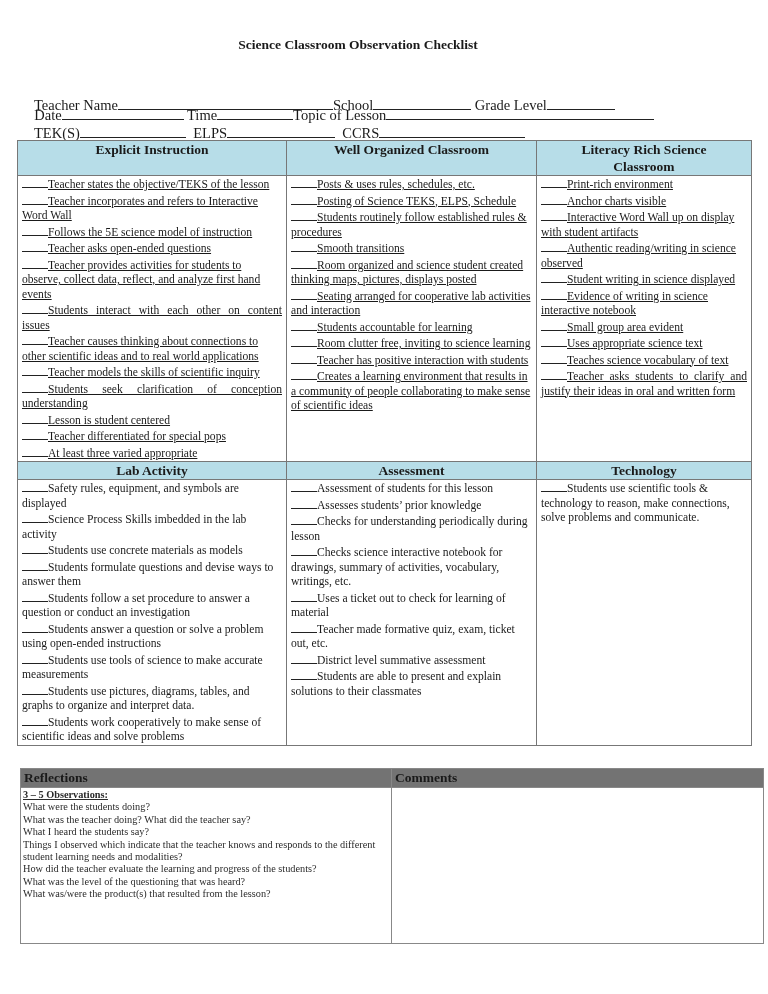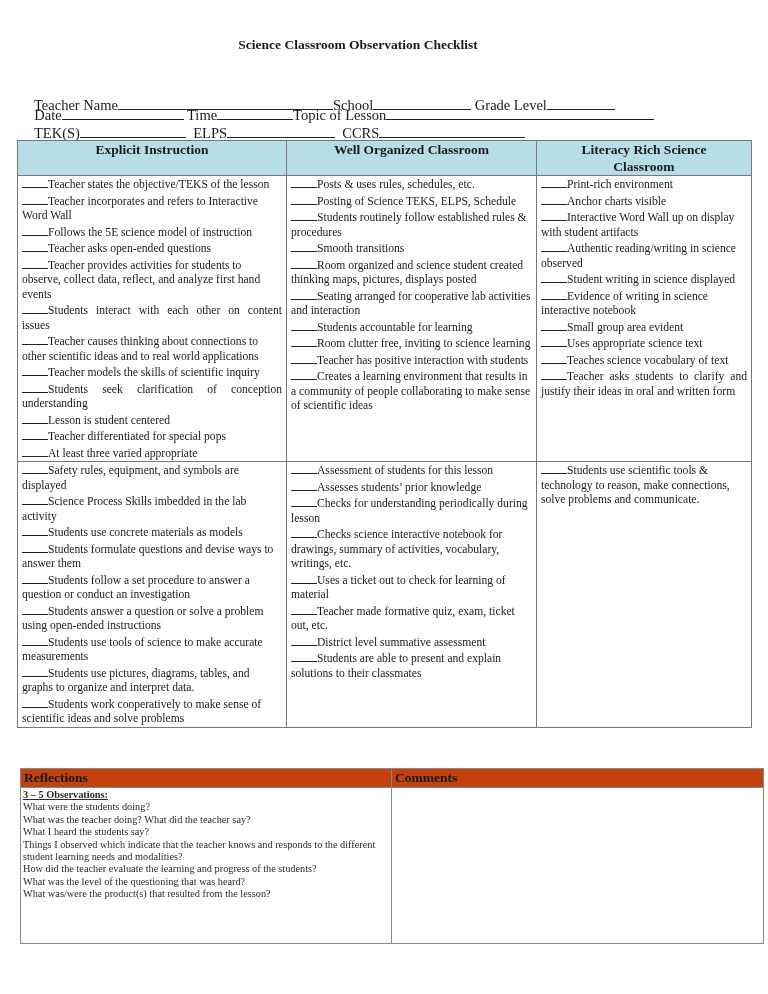--- a/index.html
+++ b/index.html
@@ -16,21 +16,21 @@
   table.main th { background: #b7dde8; font-size: 13.5px; font-weight: bold; text-align: center;
                   line-height: 17px; padding: 0 20px; }
   table.main td.body { padding-top: 0; }
   .item { }
   .item .blank { display: inline-block; width: 26px; border-bottom: 1px solid #222; height: 11px; vertical-align: baseline; }
   .just { text-align: justify; }
 
   table.refl { position: absolute; left: 20px; top: 768px; width: 743px; height: 176px; border-collapse: collapse;
                table-layout: fixed; font-family: "Liberation Serif", "DejaVu Serif", serif; }
   table.refl td, table.refl th { border: 1px solid #888; vertical-align: top; }
-  table.refl th { background: #c2410c; text-align: left; font-size: 13.5px; font-weight: bold;
+  table.refl th { background: #737373; text-align: left; font-size: 13.5px; font-weight: bold;
                   height: 18px; line-height: 18px; padding: 0 3px; }
   table.refl td { font-size: 10.3px; line-height: 12.4px; padding: 1px 2px; color: #2a2a2a; }
   .refl-sub { font-weight: bold; text-decoration: underline; }
 </style>
 </head>
 <body>
 
 <div class="title">Science Classroom Observation Checklist</div>
 
 <div class="hdr" style="top:78px;">
@@ -48,21 +48,21 @@
       <col style="width:269px">
       <col style="width:250px">
       <col style="width:215px">
     </colgroup>
   <tbody>
       <tr>
     <th>Explicit Instruction</th>
     <th>Well Organized Classroom</th>
     <th>Literacy Rich Science Classroom</th>
   </tr>
-  <tr style="height:280px;">
+  <tr style="height:280px;text-decoration:underline;">
     <td class="body">
       <div class="item just"><span class="blank"></span><span>Teacher states the objective/TEKS of the lesson</span></div>
       <div class="item"><span class="blank"></span><span>Teacher incorporates and refers to Interactive Word Wall</span></div>
       <div class="item"><span class="blank"></span><span>Follows the 5E science model of instruction</span></div>
       <div class="item"><span class="blank"></span><span>Teacher asks open-ended questions</span></div>
       <div class="item"><span class="blank"></span><span>Teacher provides activities for students to observe, collect data, reflect, and analyze first hand events</span></div>
       <div class="item just"><span class="blank"></span><span>Students interact with each other on content issues</span></div>
       <div class="item"><span class="blank"></span><span>Teacher causes thinking about connections to other scientific ideas and to real world applications</span></div>
       <div class="item"><span class="blank"></span><span>Teacher models the skills of scientific inquiry</span></div>
       <div class="item just"><span class="blank"></span><span>Students seek clarification of conception understanding</span></div>
@@ -87,20 +87,25 @@
       <div class="item"><span class="blank"></span><span>Anchor charts visible</span></div>
       <div class="item"><span class="blank"></span><span>Interactive Word Wall up on display with student artifacts</span></div>
       <div class="item"><span class="blank"></span><span>Authentic reading/writing in science observed</span></div>
       <div class="item"><span class="blank"></span><span>Student writing in science displayed</span></div>
       <div class="item"><span class="blank"></span><span>Evidence of writing in science interactive  notebook</span></div>
       <div class="item"><span class="blank"></span><span>Small group area evident</span></div>
       <div class="item"><span class="blank"></span><span>Uses appropriate science text</span></div>
       <div class="item just"><span class="blank"></span><span>Teaches science vocabulary of text</span></div>
       <div class="item just"><span class="blank"></span><span>Teacher asks students to clarify and justify their ideas in oral and written form</span></div>
     </td>
+  </tr>
+  <tr>
+    <th>Lab Activity</th>
+    <th>Assessment</th>
+    <th>Technology</th>
   </tr>
   <tr style="height:246px;">
     <td class="body">
       <div class="item"><span class="blank"></span><span>Safety rules, equipment, and symbols are displayed</span></div>
       <div class="item"><span class="blank"></span><span>Science Process Skills imbedded in the lab activity</span></div>
       <div class="item"><span class="blank"></span><span>Students use concrete materials as models</span></div>
       <div class="item"><span class="blank"></span><span>Students formulate questions and devise ways to answer them</span></div>
       <div class="item"><span class="blank"></span><span>Students follow a set procedure to answer a question or conduct an investigation</span></div>
       <div class="item"><span class="blank"></span><span>Students answer a question or solve a problem using open-ended instructions</span></div>
       <div class="item"><span class="blank"></span><span>Students use tools of science to make accurate measurements</span></div>

